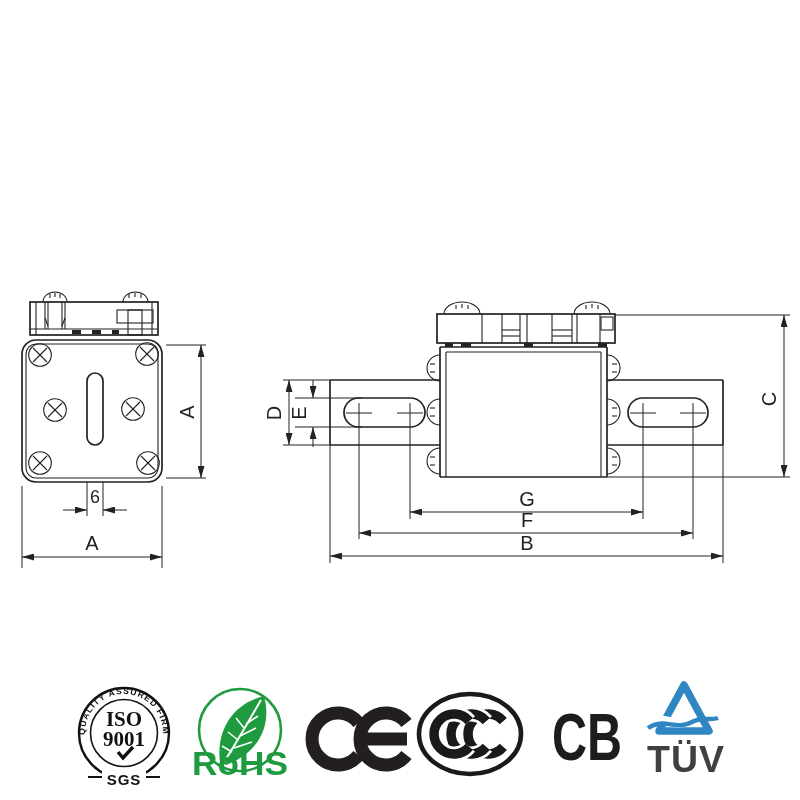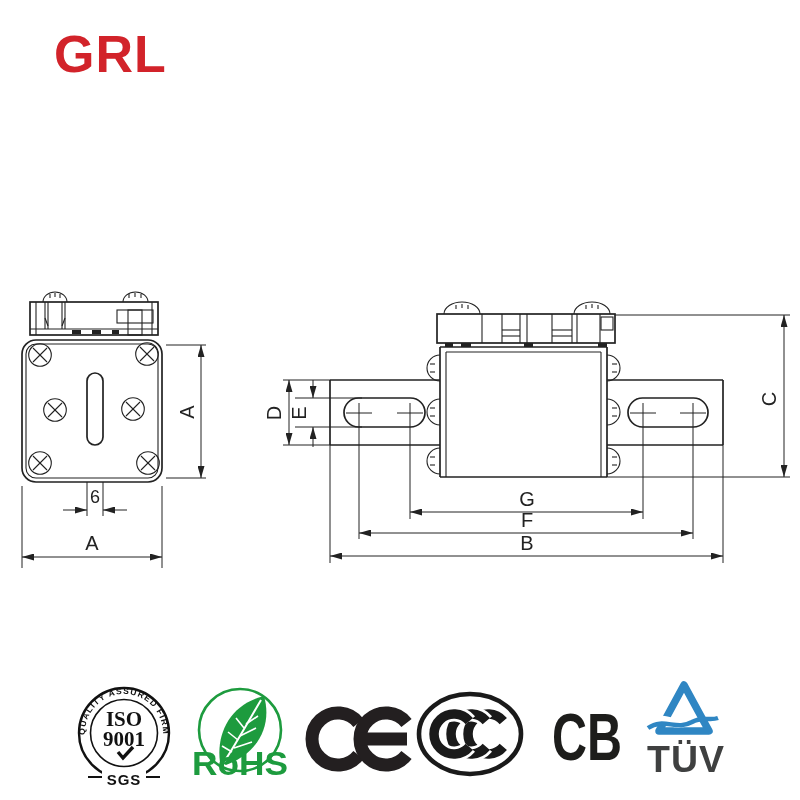--- a/index.html
+++ b/index.html
@@ -20,21 +20,20 @@
   .sgs-t{font-size:15px;font-weight:bold;letter-spacing:1px;fill:#111;}
   .rohs-t{font-size:33px;font-weight:800;}
   .cb-t{font-size:66px;font-weight:bold;fill:#1d1d1b;}
   .tuv-t{font-size:37px;font-weight:bold;fill:#3f4040;letter-spacing:1px;}
 </style>
 </head>
 <body>
 
 <div class="page">
 
-  <div class="brand">GRL</div>
 
   <svg class="drawing" width="800" height="296" viewBox="0 282 800 296">
     <defs>
       <marker id="ar" markerUnits="userSpaceOnUse" markerWidth="12" markerHeight="7" refX="12" refY="3.5" orient="auto-start-reverse">
         <path d="M0,0 L12,3.5 L0,7 Z" fill="#222"></path>
       </marker>
       <g id="screw">
         <circle r="11.3" class="tn"></circle>
         <line x1="-7" y1="-7" x2="7" y2="7" class="tn"></line>
         <line x1="-7" y1="7" x2="7" y2="-7" class="tn"></line>

